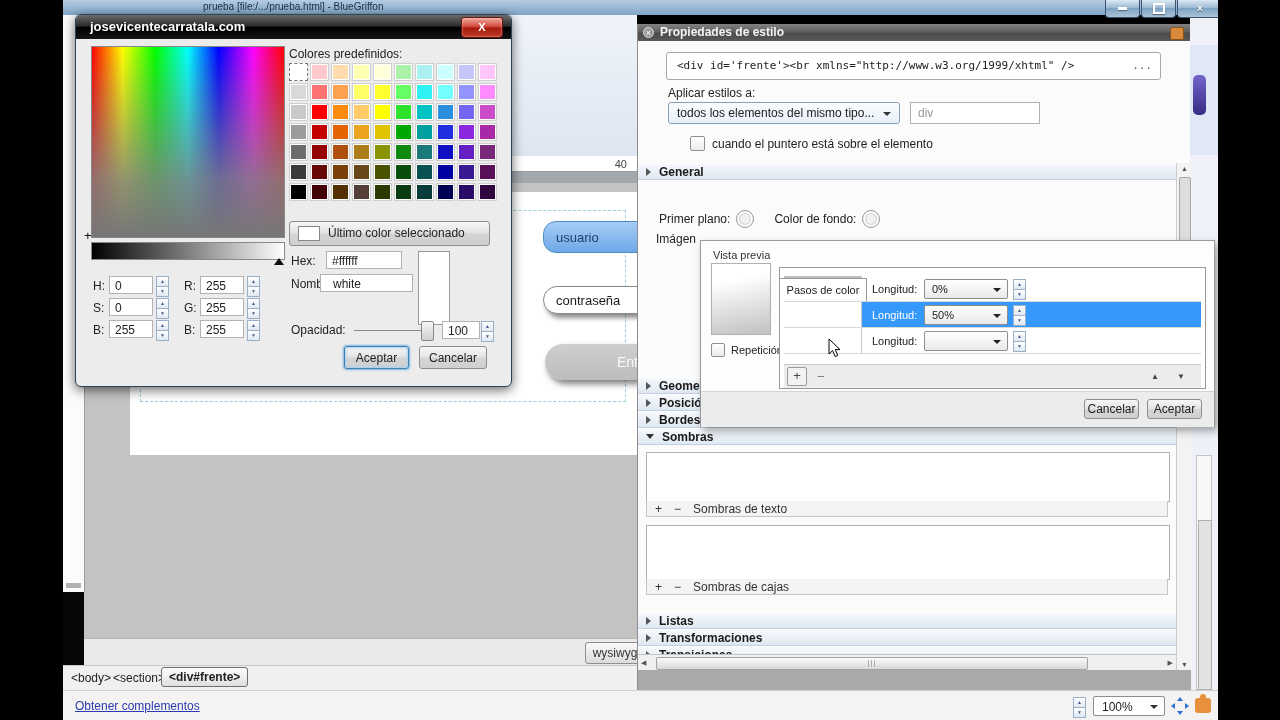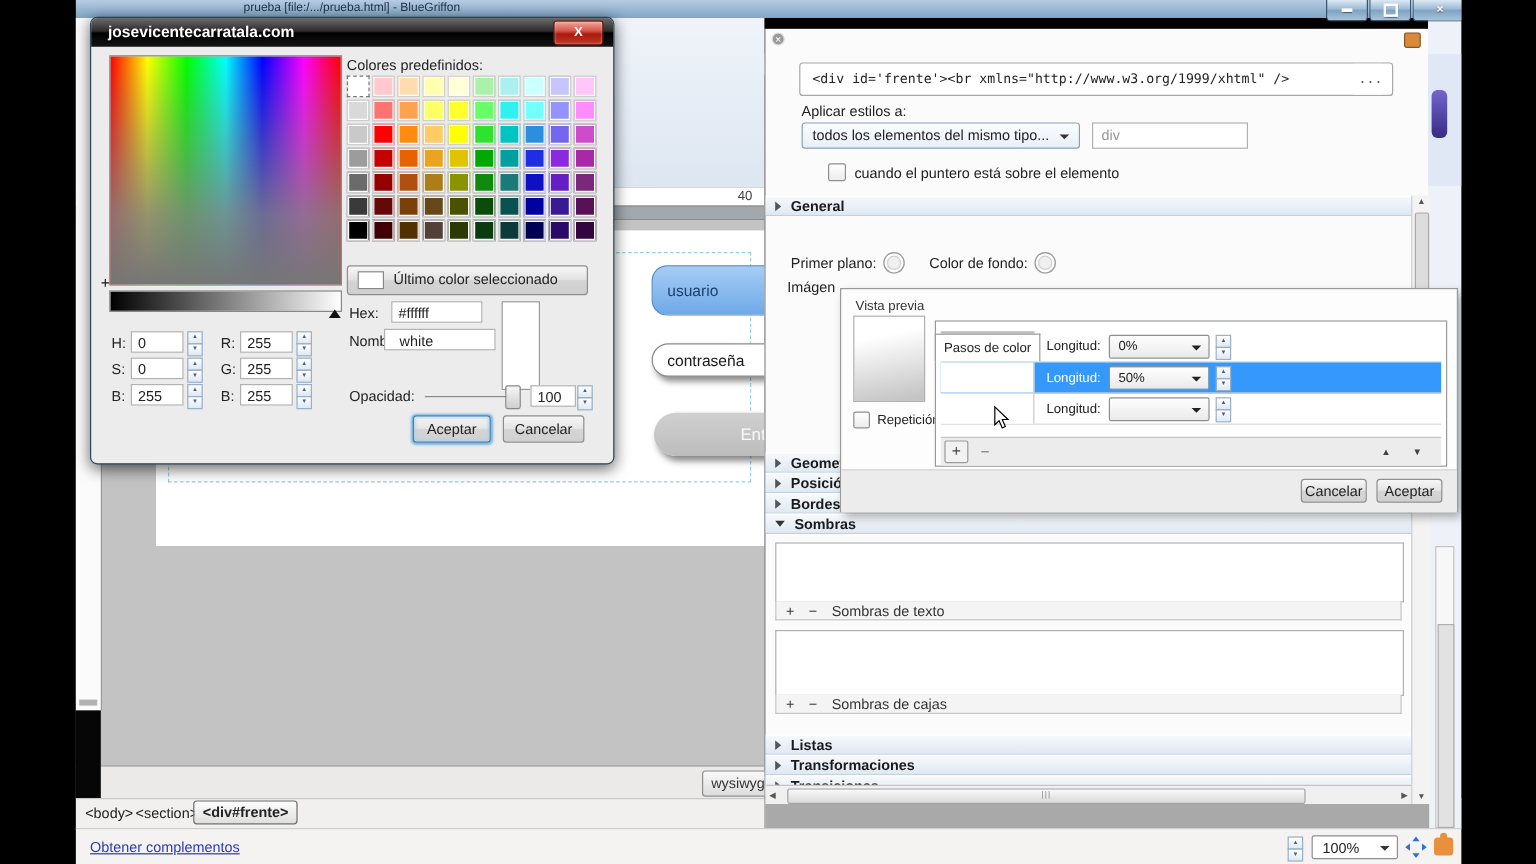--- a/index.html
+++ b/index.html
@@ -24,21 +24,21 @@
   #icon-window{width:22px;height:17px;background:#fdfdfd;border:1px solid #5a7aa0;}
   #icon-window i{display:block;height:4px;background:#a9c4e2;}
   .lineicon{position:absolute;width:16px;height:2px;background:#6e7b88;box-shadow:0 4px 0 #6e7b88,0 8px 0 #6e7b88,0 12px 0 #6e7b88;}
   #ruler{left:63px;top:156px;width:574px;height:16px;background:#fff;border-bottom:1px solid #9c9c9c;z-index:1;
          text-align:right;font-size:11px;color:#444;line-height:16px;padding-right:10px;box-sizing:border-box;}
   #grayband{left:63px;top:172px;width:574px;height:11px;background:#a3a8ad;z-index:1;}
   #canvas{left:63px;top:183px;width:574px;height:455px;background:#c3c3c3;z-index:1;}
   #page{left:130px;top:192px;width:507px;height:263px;background:#fff;z-index:2;}
   #dashedsec{left:140px;top:210px;width:484px;height:190px;border:1px dashed #9bcfdd;z-index:2;}
   .pill{position:absolute;z-index:3;display:flex;align-items:center;box-sizing:border-box;font-size:13px;}
-  #pill-usuario{left:543px;top:221px;width:120px;height:42px;border-radius:13px;
+  #pill-usuario{left:543px;top:221px;width:120px;height:32px;border-radius:13px;
       background:linear-gradient(#a6ccf4,#6ea9e8);border:1px solid #4f8bc9;color:#1d3f6e;padding-left:12px;}
   #pill-contrasena{left:543px;top:286px;width:110px;height:28px;border-radius:15px;background:#fff;
       border:1px solid #8a8a8a;box-shadow:3px 4px 5px rgba(0,0,0,.45);color:#1a1a1a;padding-left:12px;}
   #pill-entrar{left:545px;top:344px;width:160px;height:36px;border-radius:18px;
       background:linear-gradient(#cfcfcf,#bdbdbd);box-shadow:3px 4px 6px rgba(0,0,0,.5);color:#fafafa;padding-left:72px;font-size:14px;}
   #leftstrip{left:63px;top:15px;width:21px;height:577px;background:#fbfbfb;border-right:1px solid #9a9a9a;z-index:2;}
   #leftgrip{left:66px;top:583px;width:15px;height:5px;background:#b2b2b2;z-index:3;}
   #leftblack{left:63px;top:592px;width:21px;height:73px;background:#060606;z-index:3;}
   #modestrip{left:63px;top:638px;width:574px;height:27px;background:#eceae8;border-top:1px solid #b5b5b5;z-index:2;}
   #wysiwyg{left:585px;top:642px;width:58px;height:20px;border:1px solid #8e8e8e;border-radius:3px;
@@ -406,20 +406,21 @@
     <div class="spin cd-spin" style="left:405px;top:306px;">
         <b>▲</b>
         <b>▼</b>
       </div>
 
     <div class="w7btn focusblue" style="left:268px;top:331px;width:65px;">Aceptar</div>
     <div class="w7btn" style="left:343px;top:331px;width:68px;">Cancelar</div>
   </div>
 
   <div class="abs" id="panel">
+    <div id="sp-head"><span>Propiedades de estilo</span></div>
     <div id="sp-close">×</div>
     <div id="sp-dock"></div>
 
     <div id="code-box">
       <span>&lt;div id='frente'&gt;&lt;br xmlns="http://www.w3.org/1999/xhtml" /&gt;</span>
       <span id="code-more">...</span>
     </div>
     <span id="apply-label">Aplicar estilos a:</span>
     <div id="apply-select">
       <span>todos los elementos del mismo tipo...</span>

